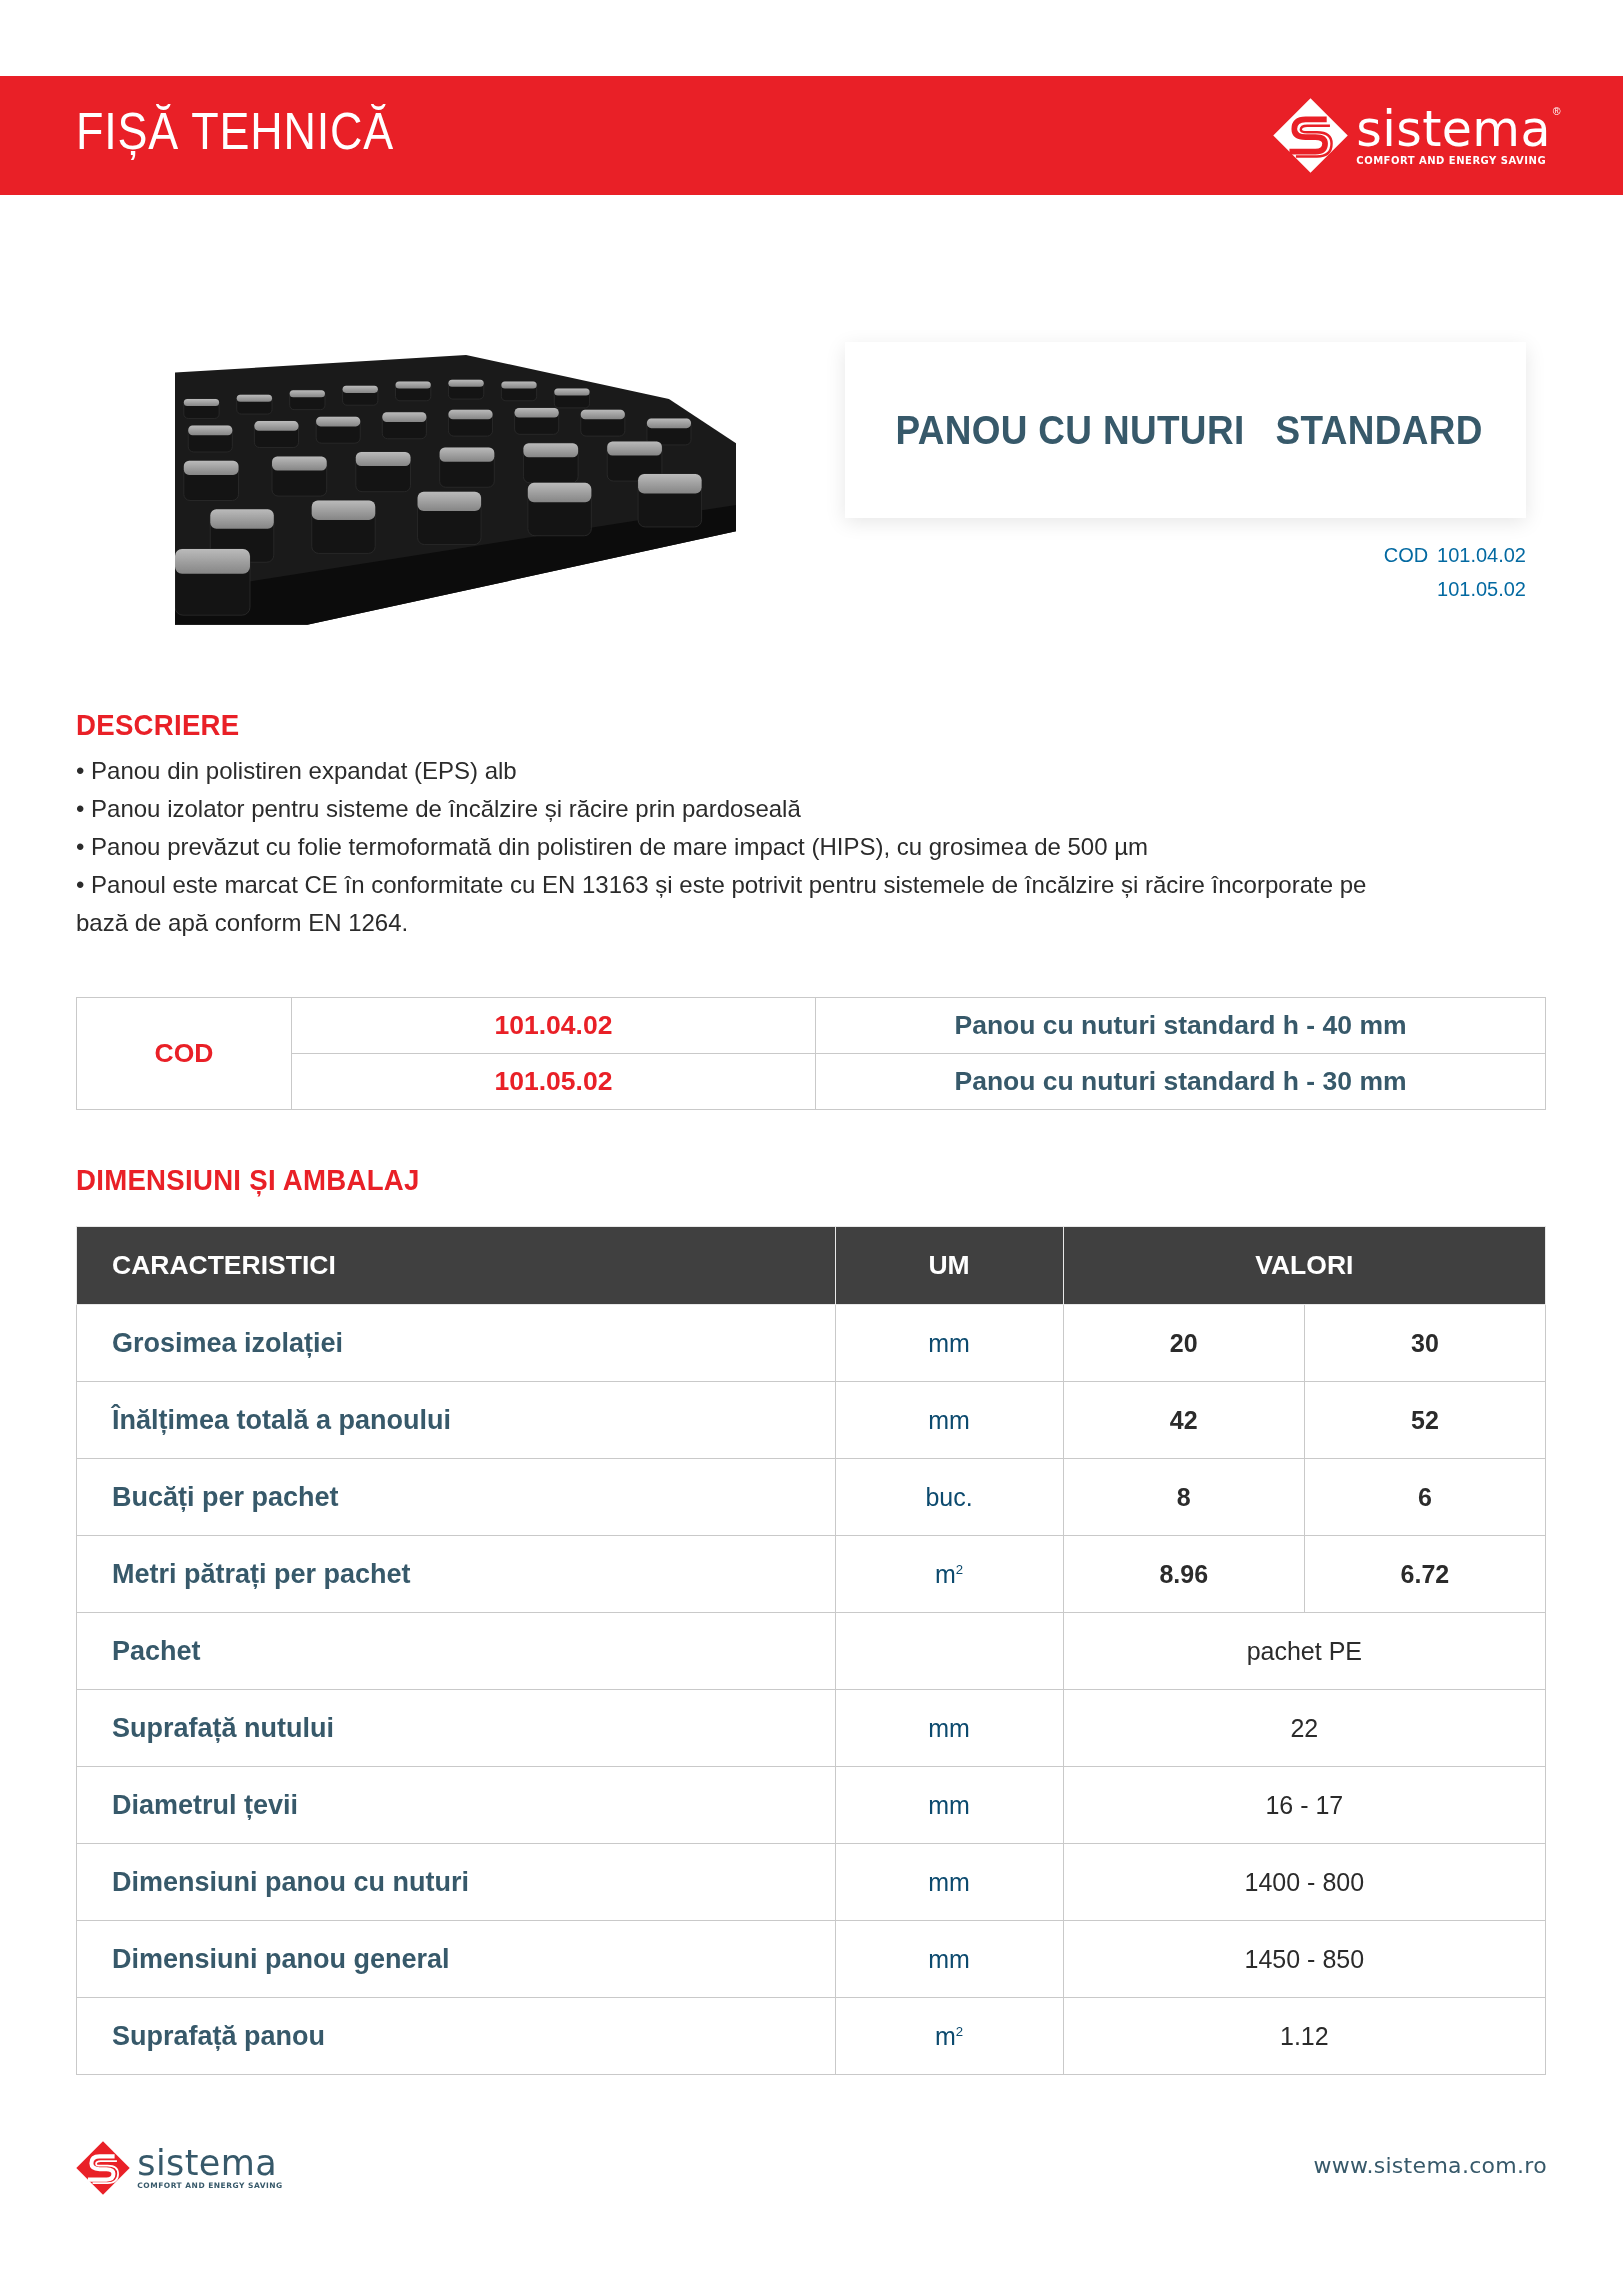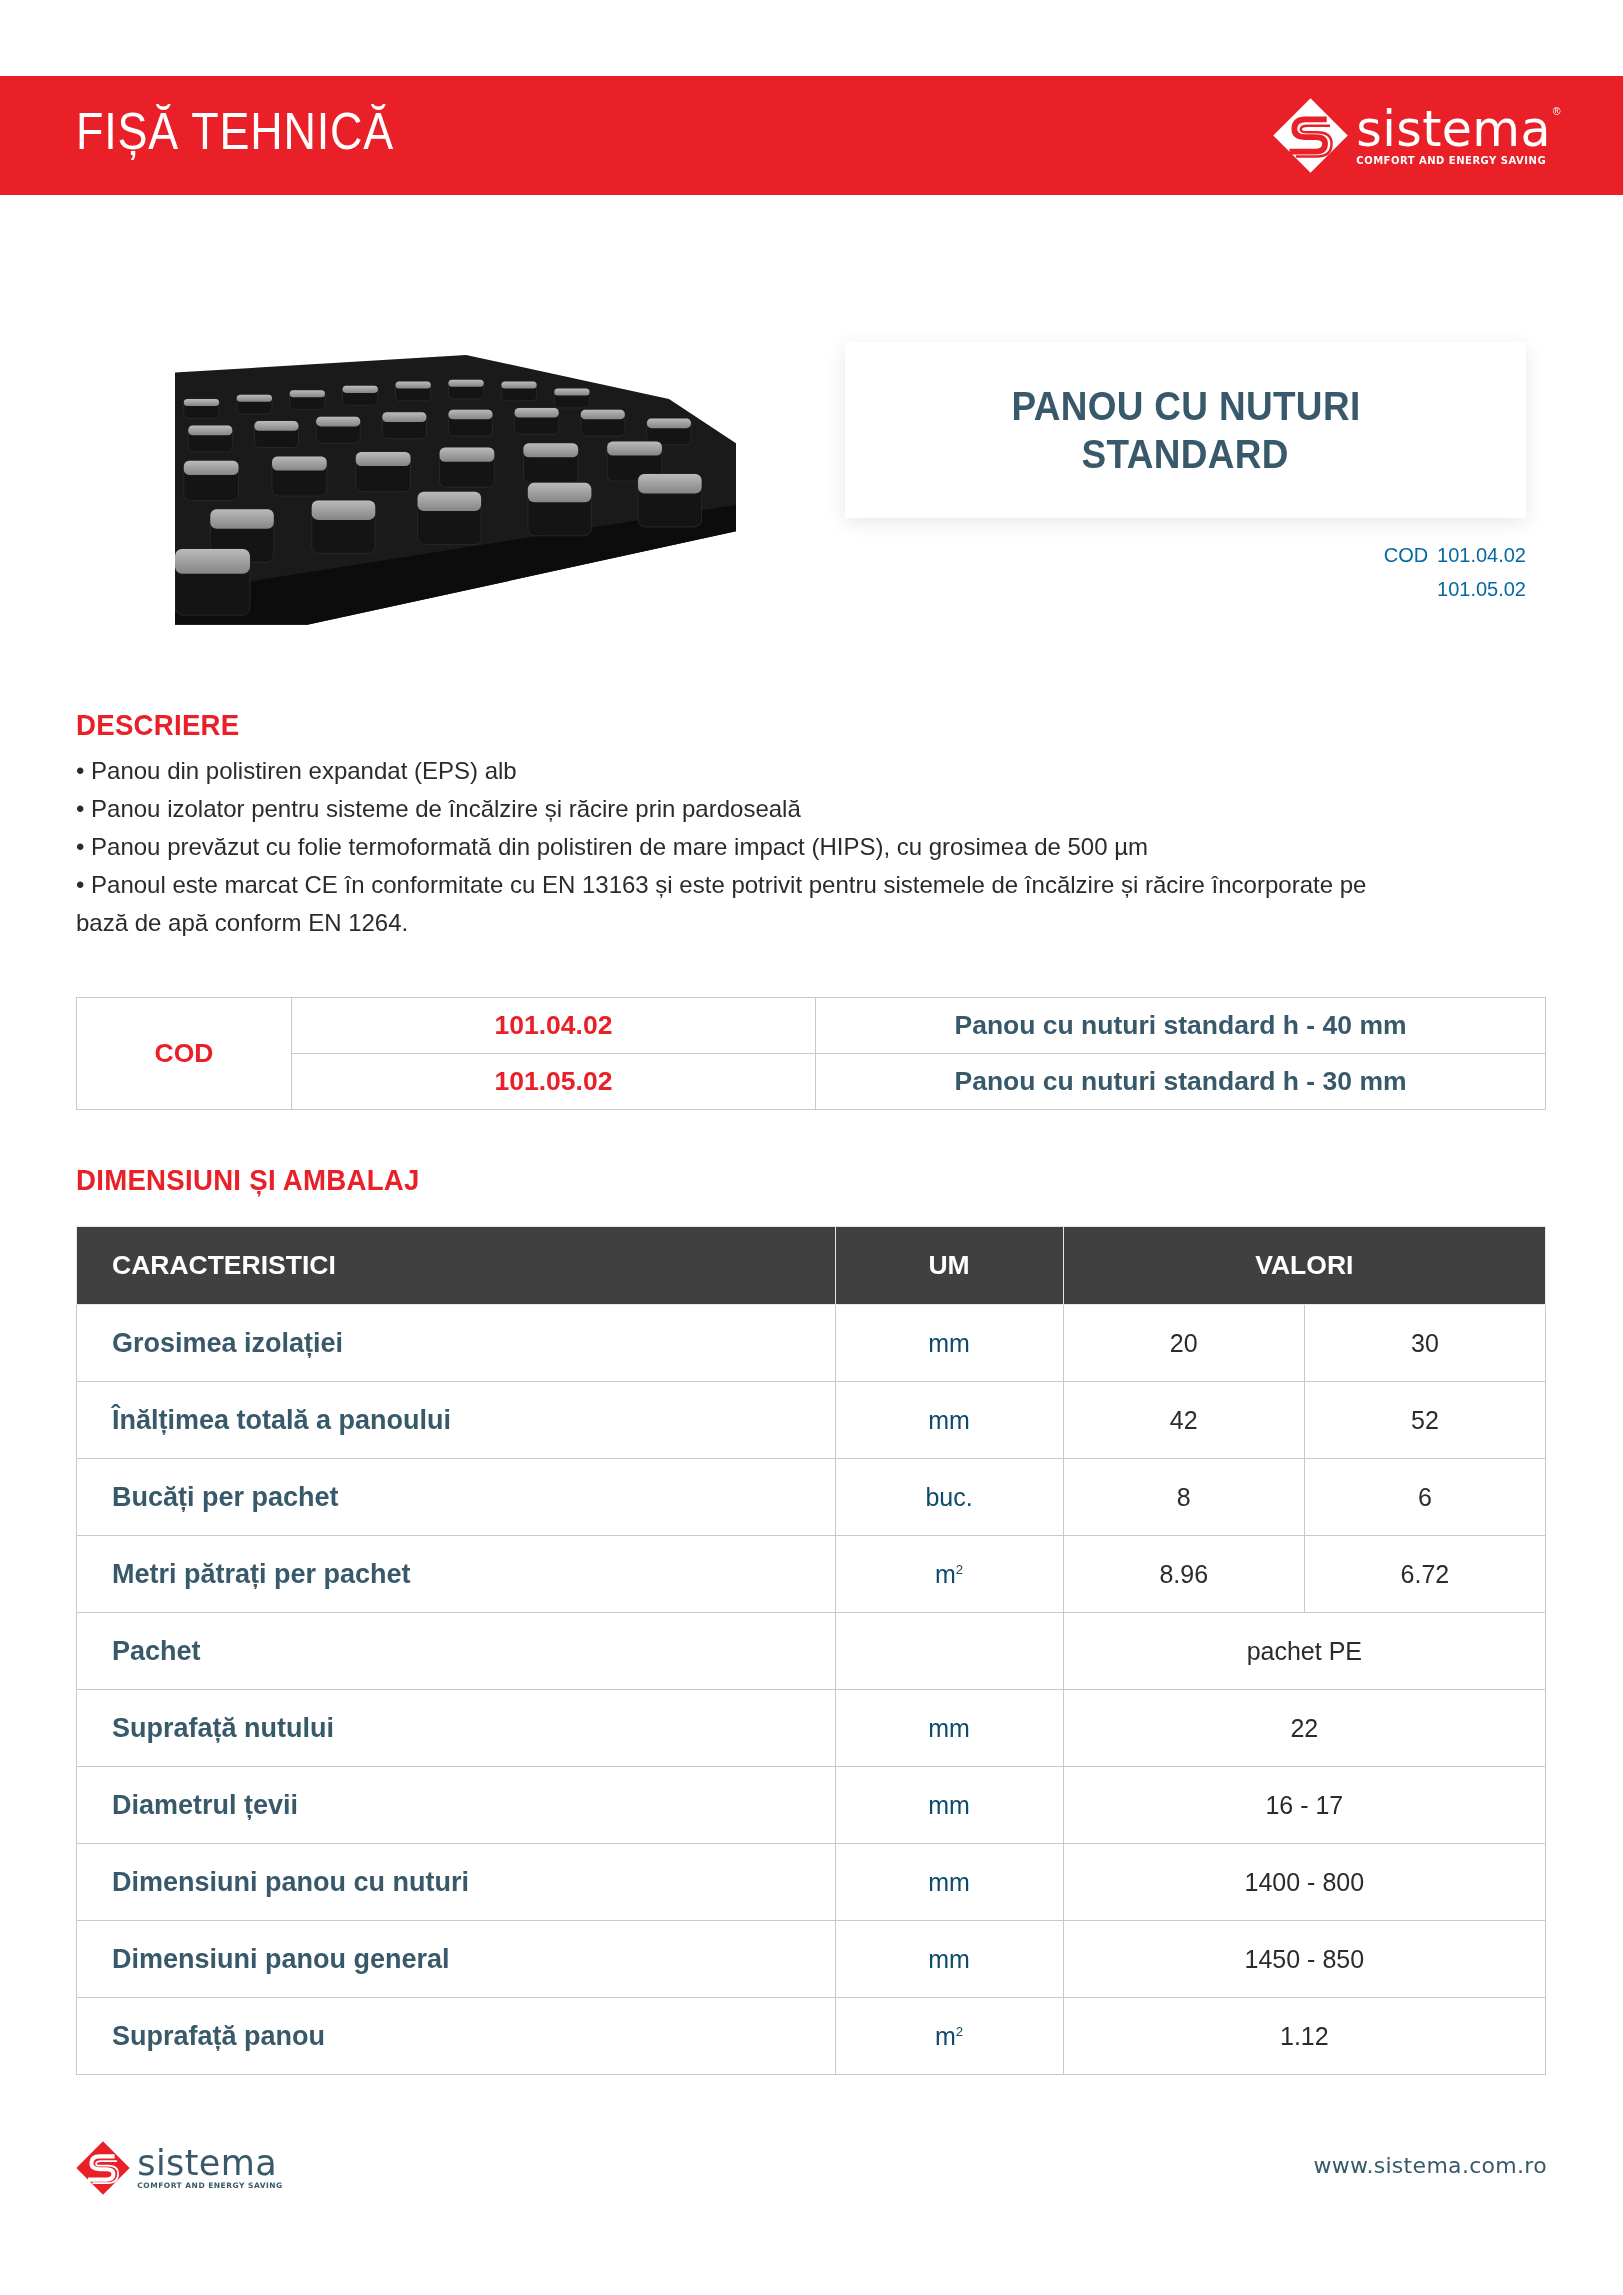--- a/index.html
+++ b/index.html
@@ -16,21 +16,21 @@
   .logo-word { font-family: "DejaVu Sans", sans-serif; line-height: 1; letter-spacing: 0.4px; }
   .logo-tag { font-family: "DejaVu Sans", sans-serif; font-weight: bold; letter-spacing: 0.5px; white-space: nowrap; }
   .logo-header .logo-word { color: #ffffff; font-size: 49px; }
   .logo-header .logo-tag { color: #ffffff; font-size: 10px; margin-top: 1.8px; }
   .logo-header .reg { color: #ffffff; font-size: 10.6px; vertical-align: top; margin-left: 1.8px; }
   .logo-footer .logo-word { color: #37596a; font-size: 35px; }
   .logo-footer .logo-tag { color: #37596a; font-size: 7.5px; margin-top: 0.9px; }
 
   .product-image { position: absolute; left: 175px; top: 346px; width: 561px; height: 279px; }
 
-  .title-card { position: absolute; left: 845px; top: 342px; width: 681px; height: 176px; background: #ffffff; box-shadow: 0 5.3px 19.4px rgba(0,0,0,0.10); display: flex; flex-direction: column; align-items: center; justify-content: center; }
+  .title-card { position: absolute; left: 845px; top: 342px; width: 681px; height: 176px; background: #ffffff; box-shadow: 0 5.3px 19.4px rgba(0,0,0,0.10); display: flex; flex-direction: row; align-items: center; justify-content: center; }
   .title-line { color: #37596a; font-weight: bold; font-size: 41px; line-height: 1.18; letter-spacing: 0.4px; transform: scaleX(0.9); }
 
   .cod-block { position: absolute; right: 97px; top: 538px; text-align: right; color: #0369a1; font-size: 20px; line-height: 34px; font-family: "Liberation Sans", sans-serif; }
   .cod-block .cod-label { margin-right: 8.8px; }
 
   .section-heading { position: absolute; left: 76px; color: #e92027; font-weight: bold; font-size: 30px; letter-spacing: 0.3px; transform: scaleX(0.92); transform-origin: left top; }
 
   .desc-list { position: absolute; left: 76px; top: 752px; width: 1482px; margin: 0; padding: 0; list-style: none; font-size: 24px; line-height: 38px; color: #2b2b2b; }
   .desc-list li { margin: 0; }
 
@@ -41,21 +41,21 @@
   .cod-table .cod-head { color: #e92027; width: 212px; }
   .cod-table .cod-val { color: #e92027; width: 521px; }
   .cod-table .cod-desc { color: #37596a; }
 
   .spec-table { top: 1226px; }
   .spec-table th { background: #404040; color: #ffffff; height: 75px; font-size: 26.5px; font-weight: bold; border-color: #e8e8e8; }
   .spec-table th.th-left { text-align: left; padding-left: 35px; }
   .spec-table td { height: 74px; font-size: 25px; }
   .spec-table td.name { text-align: left; padding-left: 35px; color: #37596a; font-weight: bold; font-size: 27px; width: 721px; }
   .spec-table td.um { text-align: center; width: 225px; color: #0c4a6e; }
-  .spec-table td.v { text-align: center; width: 238px; color: #2b2b2b; }
+  .spec-table td.v { text-align: center; width: 238px; color: #2b2b2b; font-weight: bold; }
   .spec-table td.vspan { text-align: center; color: #2b2b2b; }
   sup { font-size: 13.2px; }
 
   .footer-url { position: absolute; right: 76px; top: 2153px; color: #37596a; font-family: "DejaVu Sans", sans-serif; font-size: 22px; letter-spacing: 0.3px; }
 </style>
 </head>
 <body>
 
 <div class="header-band"></div>
 <div class="header-title">FIȘĂ TEHNICĂ</div>

